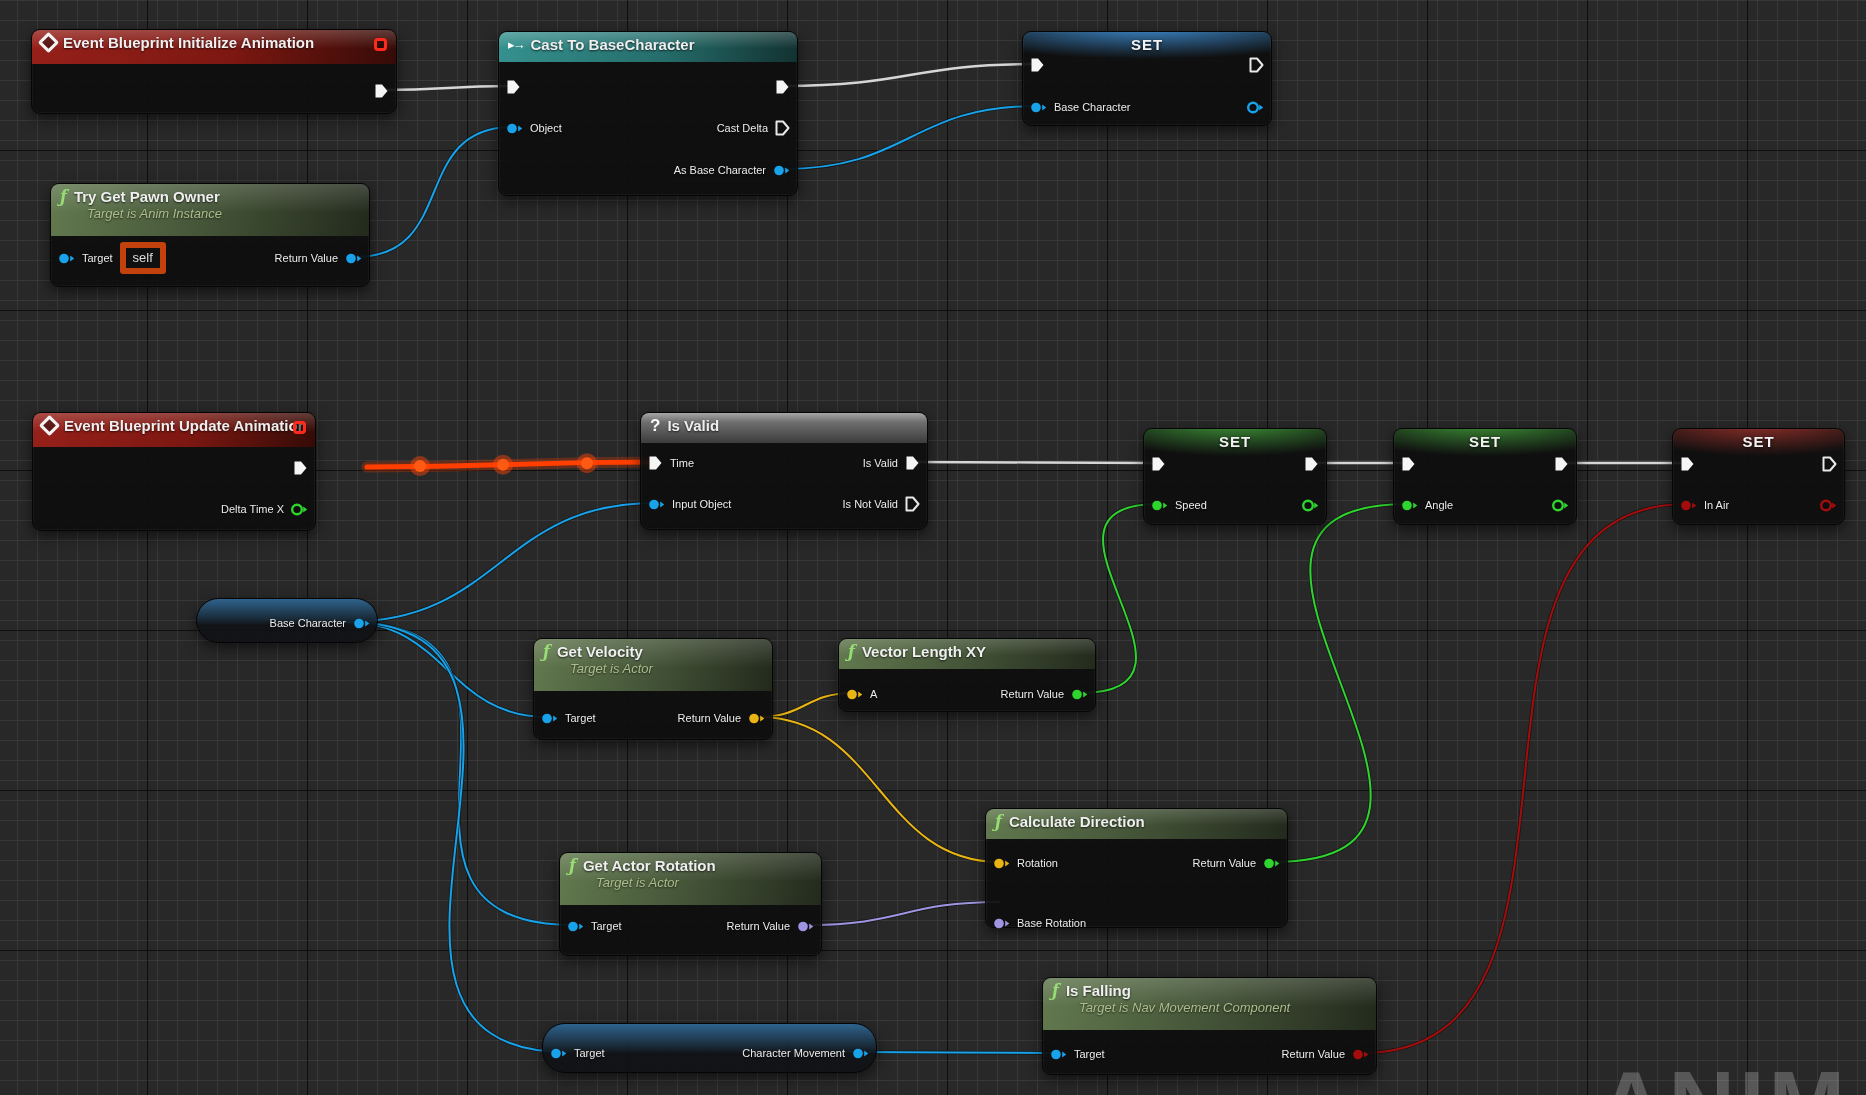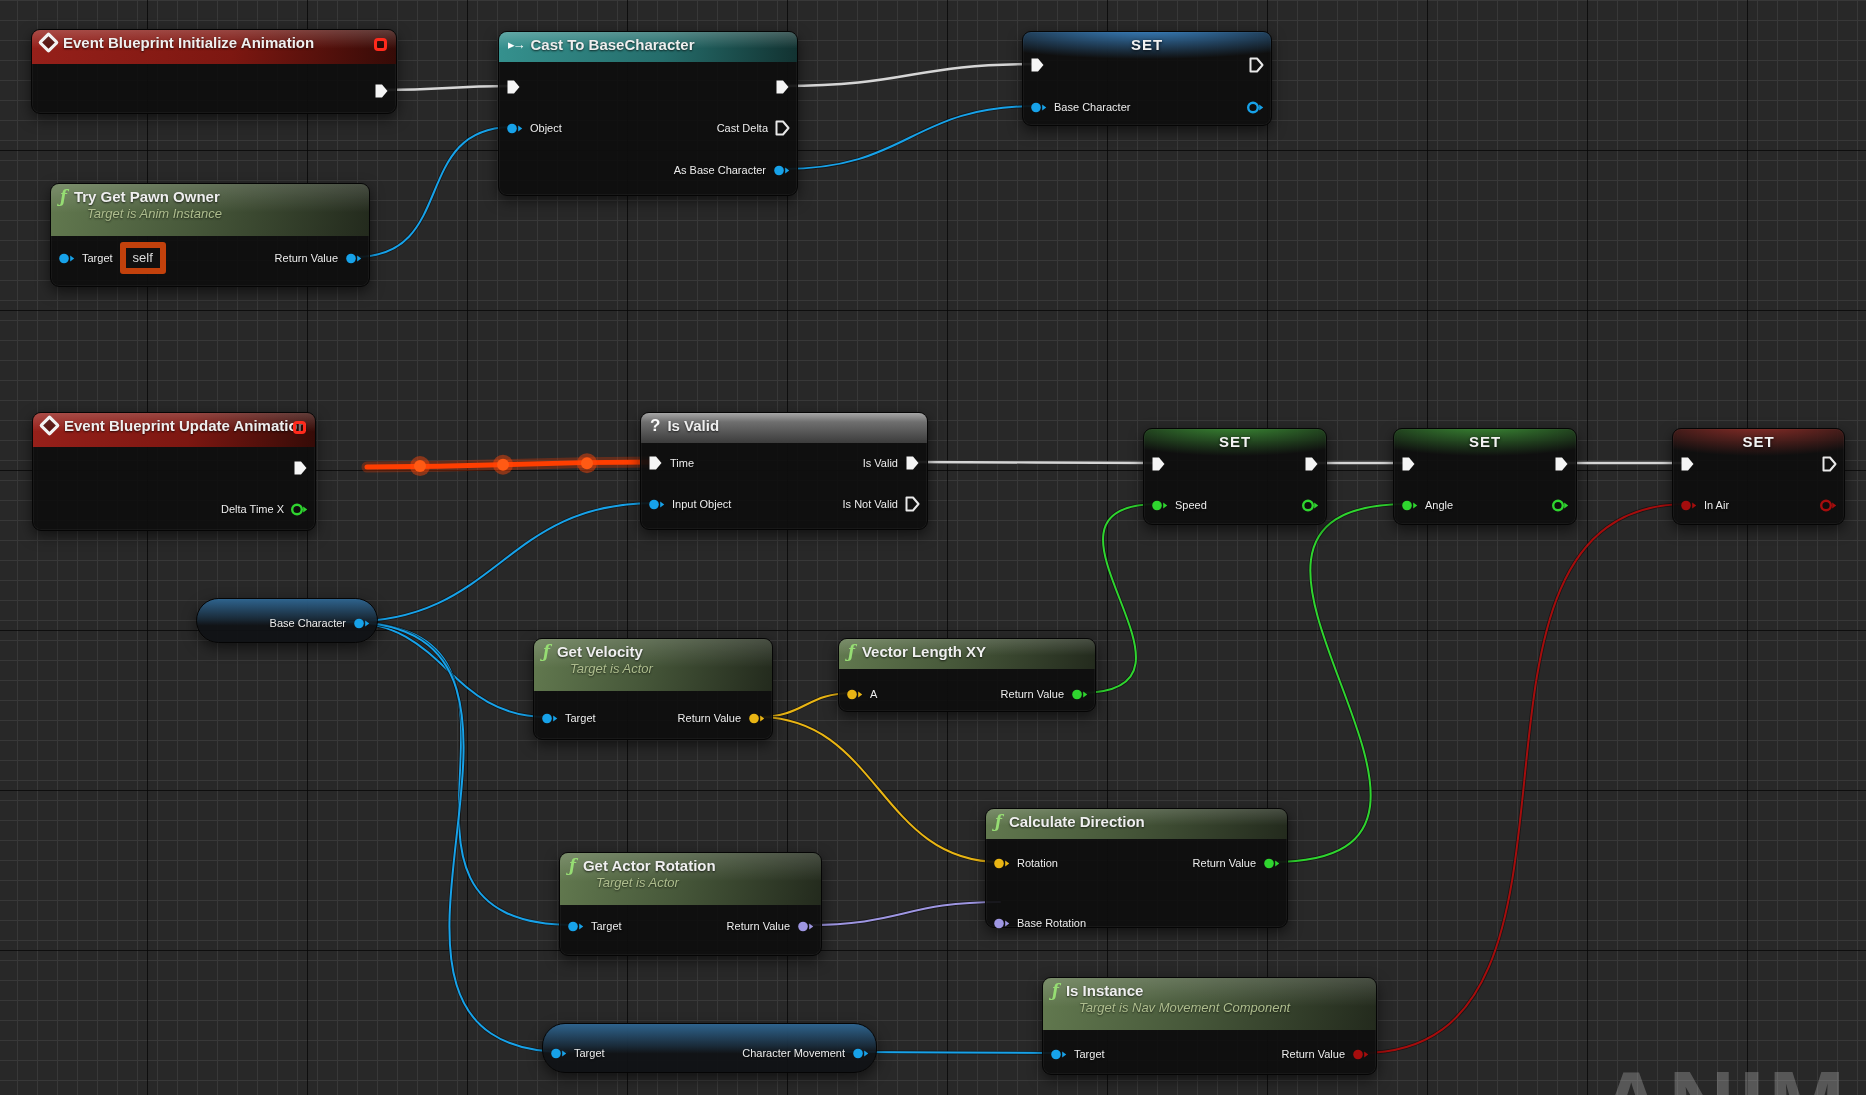--- a/index.html
+++ b/index.html
@@ -492,21 +492,21 @@
         <svg width="17" height="13">
           <circle cx="6" cy="6.5" r="4.8" fill="#2fd52f"></circle>
           <path d="M12.2,3.4 L16.2,6.5 L12.2,9.6 Z" fill="#2fd52f"></path>
         </svg>
       </div>
     </div>
     <div class="node" style="left: 1042px; top: 977px; width: 335px; height: 98px;">
       <div class="n-header hdr-green" style="height: 52px;">
         <div class="t-row">
           <span class="ic-fn">ƒ</span>
-          <span class="n-title">Is Instance</span>
+          <span class="n-title">Is Falling</span>
         </div>
         <div class="n-sub">Target is Nav Movement Component</div>
       </div>
       <div class="pin in" style="top: 65px;">
         <svg width="17" height="13">
           <circle cx="6" cy="6.5" r="4.8" fill="#17a2e9"></circle>
           <path d="M12.2,3.4 L16.2,6.5 L12.2,9.6 Z" fill="#17a2e9"></path>
         </svg>
         <span class="pin-label">Target</span>
       </div>

